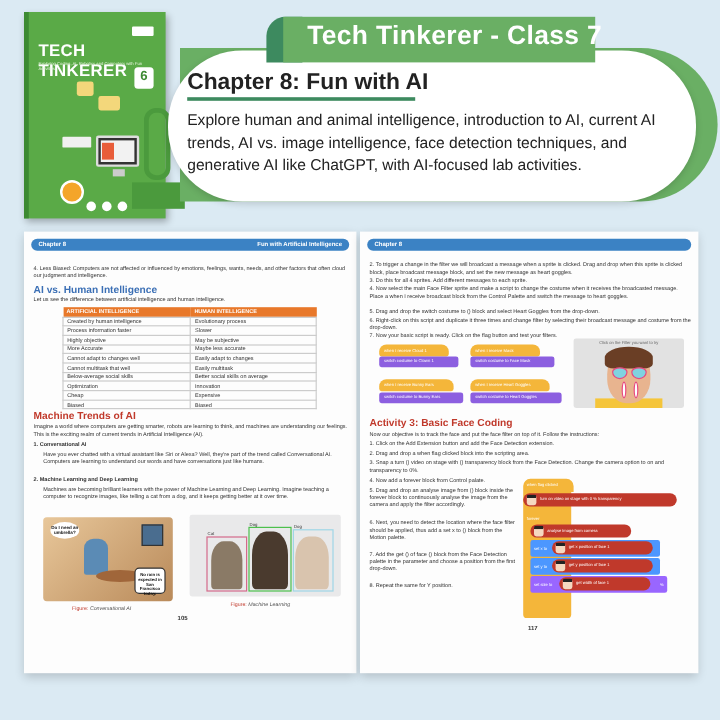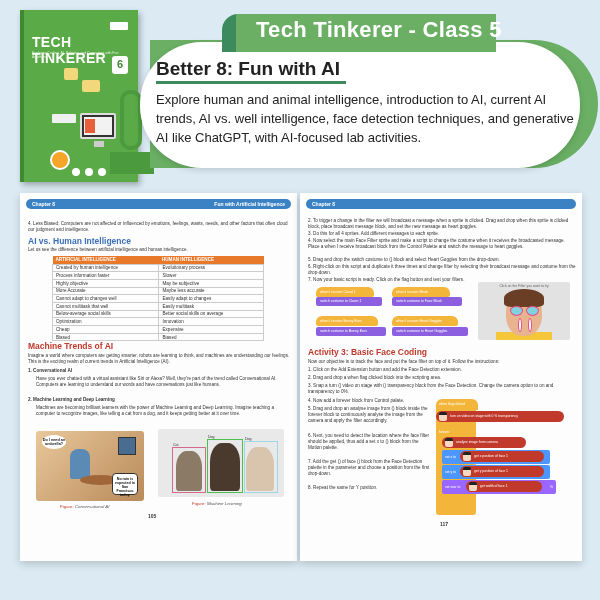--- a/index.html
+++ b/index.html
@@ -106,24 +106,24 @@
       <span></span>
       <span></span>
     </div>
   <div class="cover-box"></div>
 </div>
 
 <div class="pill-shadow"></div>
 <div class="pill"></div>
 <div class="tab-left"></div>
 <div class="tab"></div>
-<div class="tab-title">Tech Tinkerer - Class 5</div>
-<div class="chapter">Better 8: Fun with AI</div>
+<div class="tab-title">Tech Tinkerer - Class 7</div>
+<div class="chapter">Chapter 8: Fun with AI</div>
 <div class="chapter-line"></div>
-<div class="desc">Explore human and animal intelligence, introduction to AI, current AI trends, AI vs. well intelligence, face detection techniques, and generative AI like ChatGPT, with AI-focused lab activities.</div>
+<div class="desc">Explore human and animal intelligence, introduction to AI, current AI trends, AI vs. image intelligence, face detection techniques, and generative AI like ChatGPT, with AI-focused lab activities.</div>
 
 <div class="page left">
   <div class="bar">
     <span>Chapter 8</span>
     <span class="r">Fun with Artificial Intelligence</span>
   </div>
   <div class="txt" style="left:8px;top:28px;width:262px;">4. Less Biased: Computers are not affected or influenced by emotions, feelings, wants, needs, and other factors that often cloud our judgment and intelligence.</div>
   <div class="h2 blue" style="left:8px;top:43px;">AI vs. Human Intelligence</div>
   <div class="txt" style="left:8px;top:54px;width:262px;">Let us see the difference between artificial intelligence and human intelligence.</div>
 

